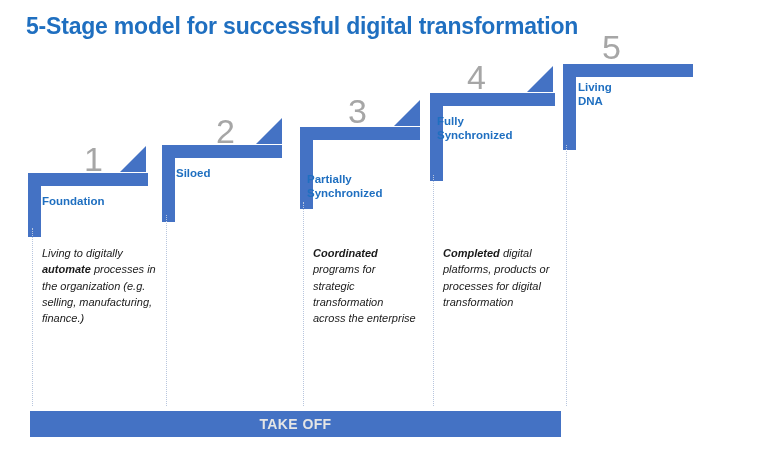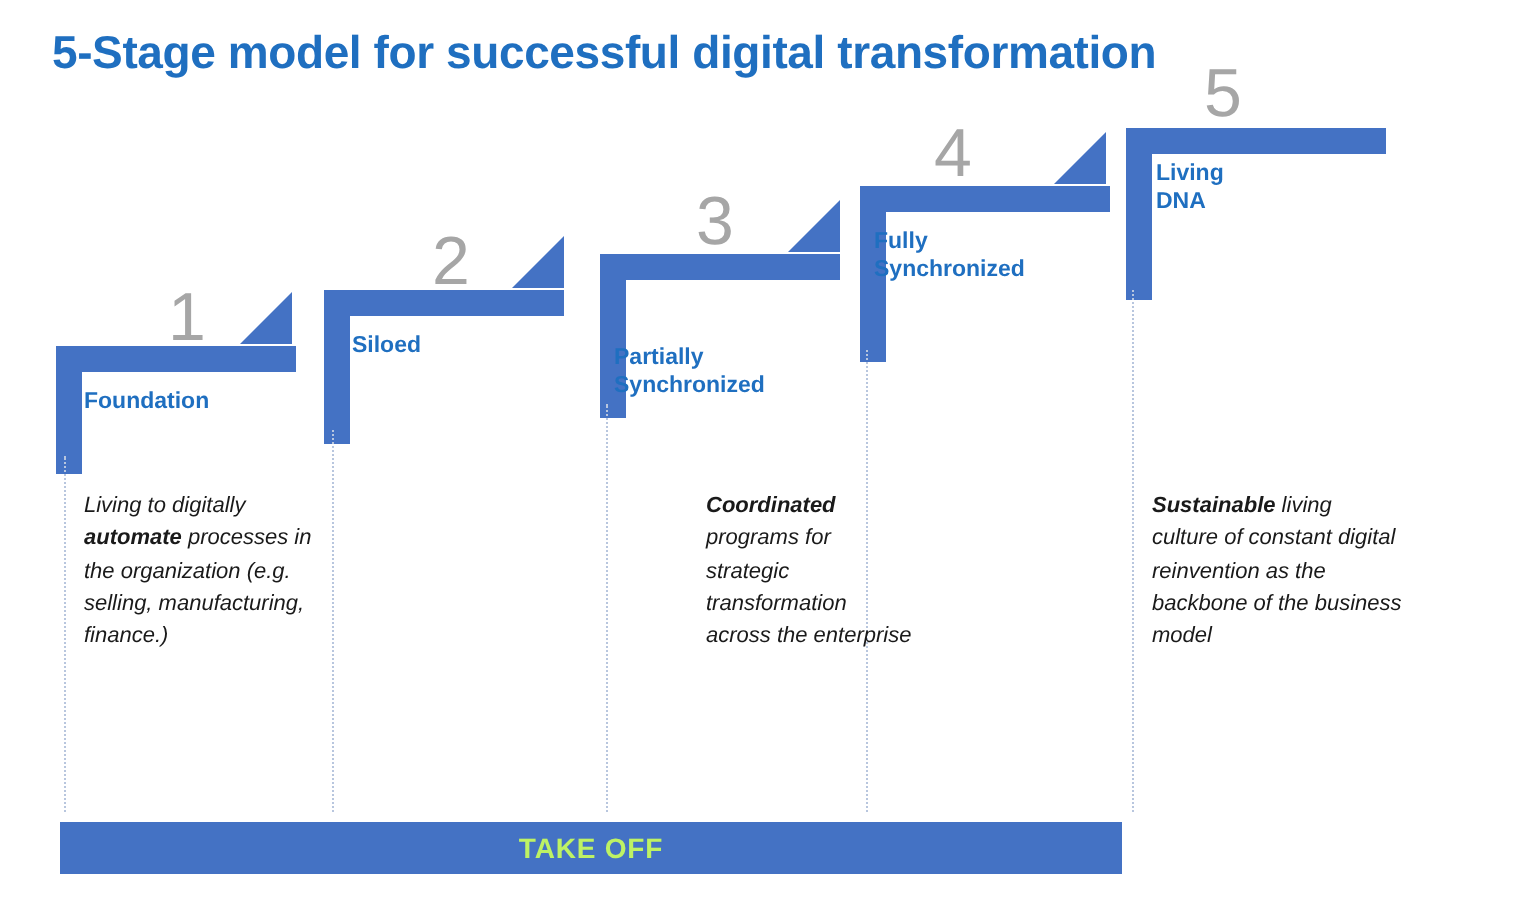--- a/index.html
+++ b/index.html
@@ -77,21 +77,21 @@
     font-style: italic;
     color: #1a1a1a;
     line-height: 1.48;
   }
   .desc b { font-weight: bold; font-style: italic; }
 
   
   .banner {
     position: absolute;
     background: #4472c4;
-    color: #bef264;
+    color: #e5e5e5;
     font-size: 14px;
     font-weight: bold;
     letter-spacing: 0.4px;
     display: flex;
     align-items: center;
     justify-content: center;
     height: 26px;
   }
 </style>
 </head>
@@ -146,24 +146,24 @@
   <div class="divider" style="left:166px; top:215px; height:191px;"></div>
   <div class="divider" style="left:303px; top:202px; height:204px;"></div>
   <div class="divider" style="left:433px; top:175px; height:231px;"></div>
   <div class="divider" style="left:566px; top:145px; height:261px;"></div>
 
   <div class="desc" style="left:42px; top:245px; width:118px;">
     <span>Living to digitally </span><b>automate</b><span> processes in the organization (e.g. selling, manufacturing, finance.)</span>
   </div>
 
 
-  <div class="desc" style="left:313px; top:245px; width:105px;margin-left:40px;">
+  <div class="desc" style="left:313px; top:245px; width:105px;">
     <span></span><b>Coordinated</b><span> programs for strategic transformation across the enterprise</span>
   </div>
 
+  <div class="desc" style="left:443px; top:245px; width:113px;">
+    <span></span><b>Completed</b><span> digital platforms, products or processes for digital transformation</span>
+  </div>
 
-  <div class="desc" style="left:576px; top:245px; width:125px;">
-    <span></span><b>Sustainable</b><span> living culture of constant digital reinvention as the backbone of the business model</span>
-  </div>
 
   <div class="banner" style="left:30px; top:411px; width:531px;">TAKE OFF</div>
 
 </div>
 
 </body></html>

